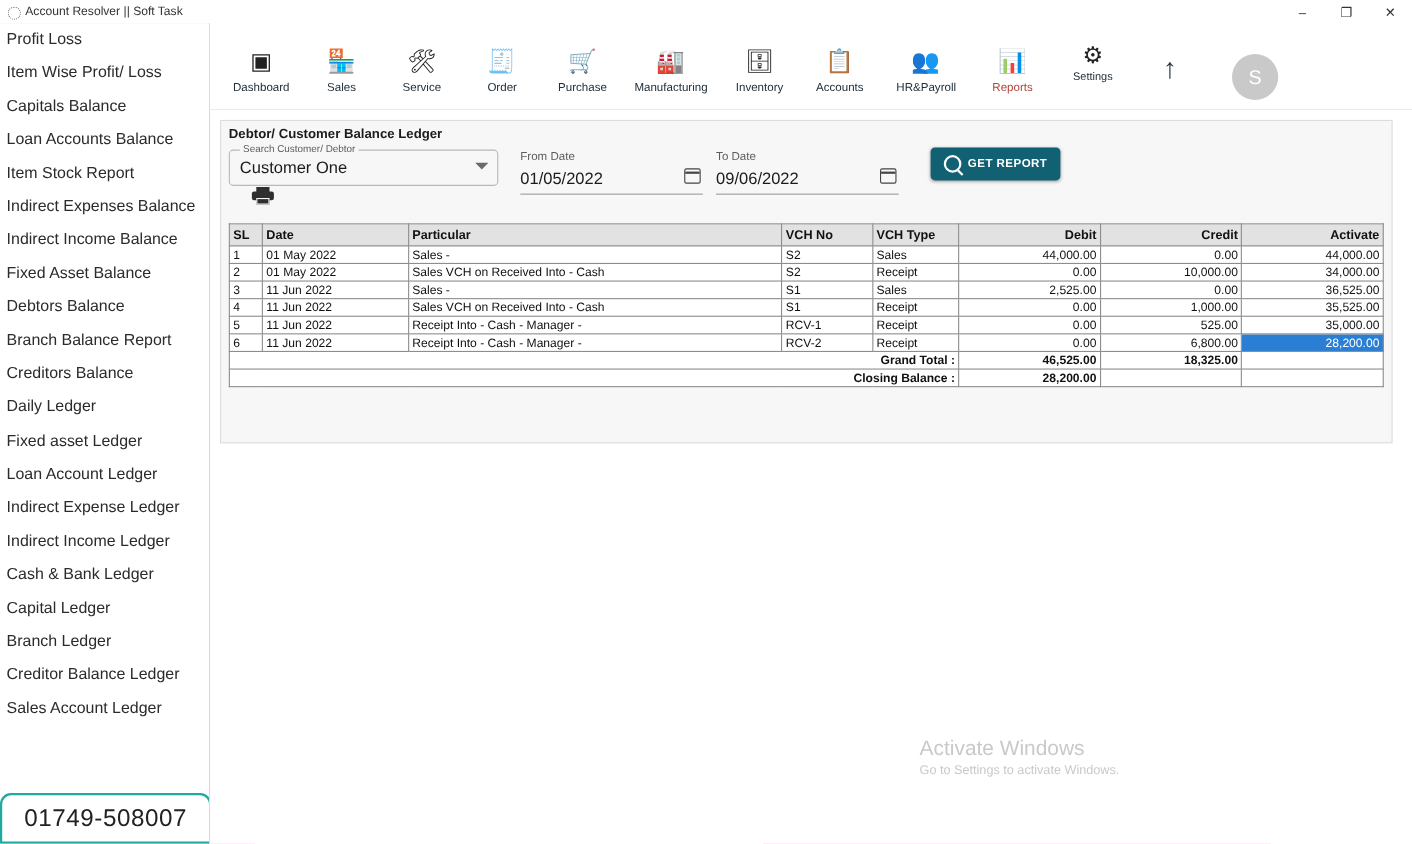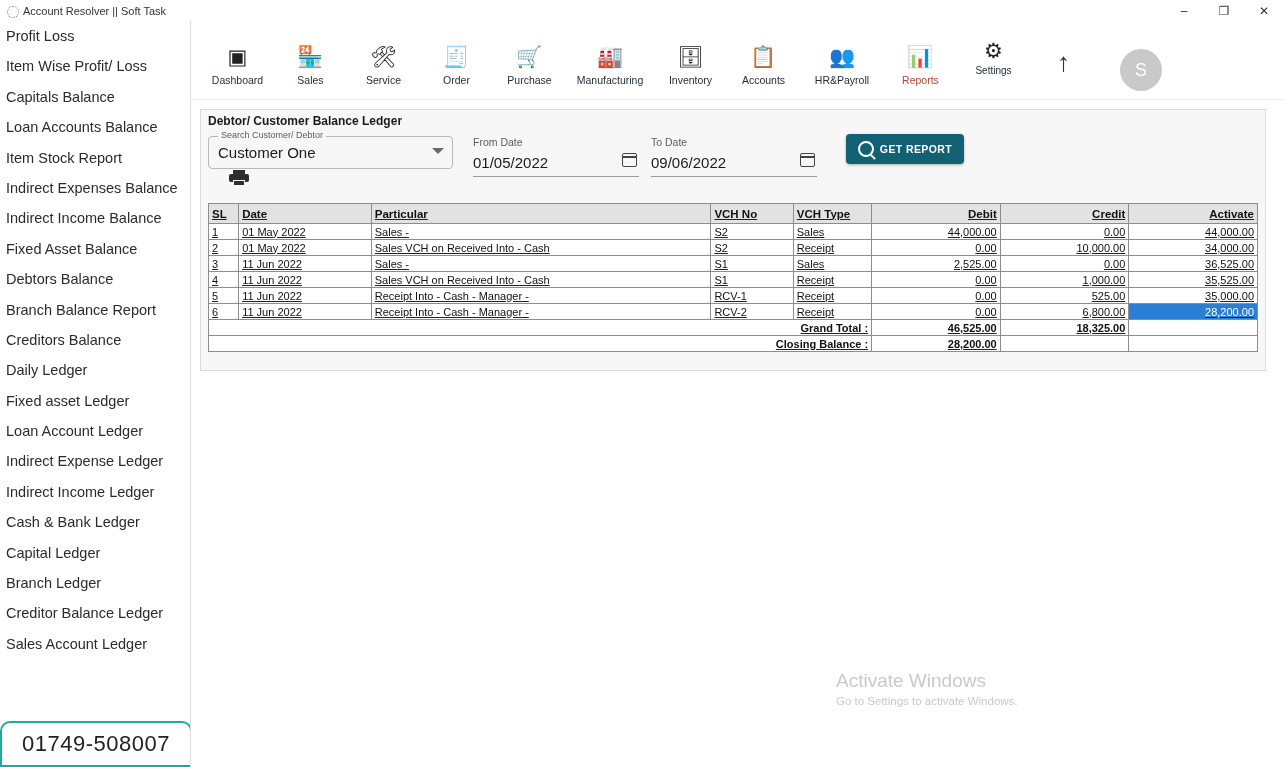--- a/index.html
+++ b/index.html
@@ -187,21 +187,21 @@
     align-items: center;
     justify-content: center;
     font-size: 18px;
   }
 
   
   .panel {
     position: absolute;
     left: 9px; top: 88px;
     width: 1066px;
-    height: 262px;
+    height: 294px;
     background: #f7f7f7;
     border: 1px solid #dcdcdc;
     box-sizing: border-box;
   }
   .panel-title {
     position: absolute;
     left: 7px; top: 4px;
     font-size: 12px;
     font-weight: bold;
     color: #1b1b1b;
@@ -342,21 +342,20 @@
     background: #2f2f2f;
     border: 1px solid #f7f7f7;
     box-sizing: border-box;
   }
 
   
   .tbl-wrap {
     position: absolute;
     left: 7px; top: 93px;
     width: 1050px;
-    text-decoration: underline;
   }
   table.ledger {
     border-collapse: collapse;
     width: 1050px;
     font-size: 11px;
     color: #111;
     background: #fff;
   }
   table.ledger th, table.ledger td {
     border: 1px solid #8d8d8d;

